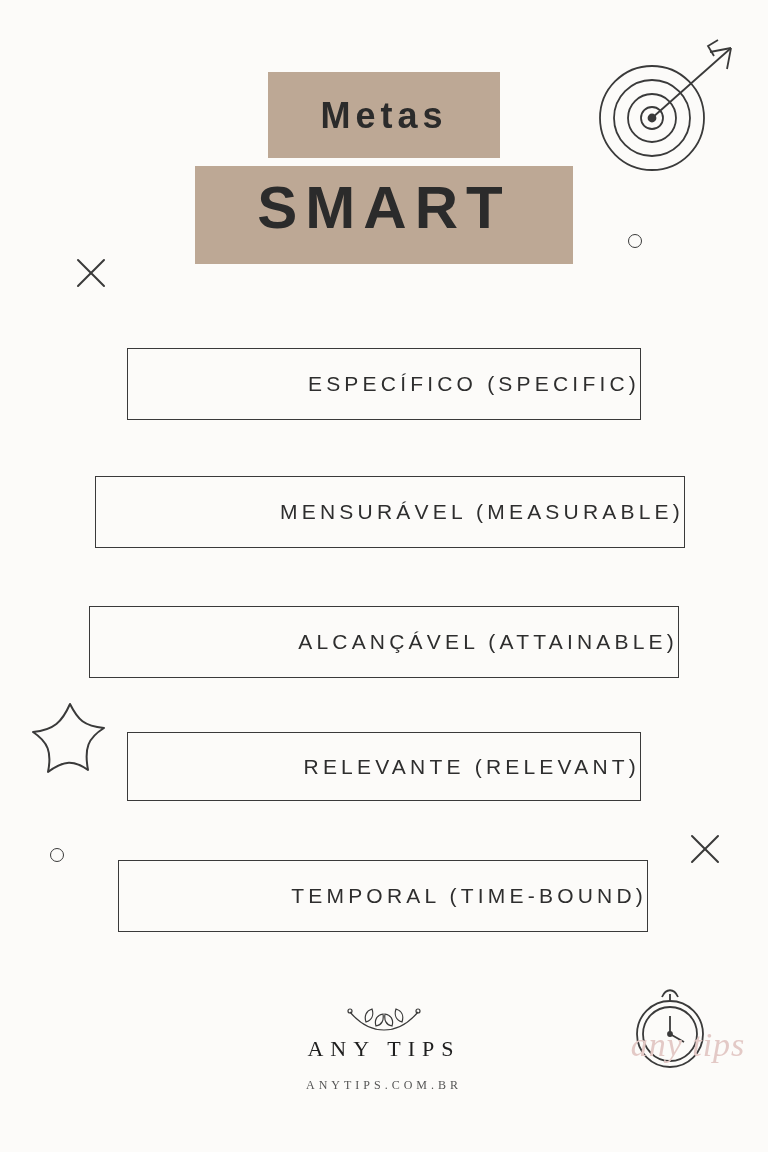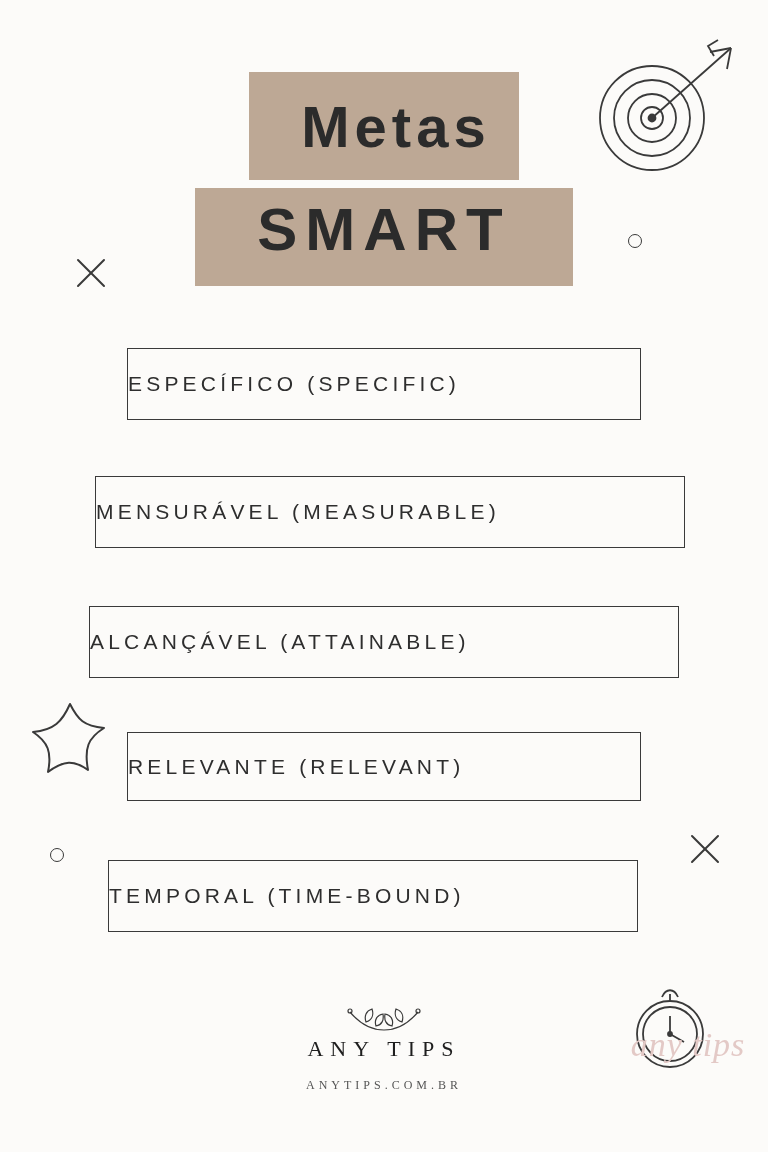--- a/index.html
+++ b/index.html
@@ -31,53 +31,53 @@
   }
   .title-band {
     display: inline-block;
     background: #bda895;
     color: #2b2b2b;
     font-weight: bold;
     letter-spacing: 2px;
     line-height: 1;
   }
   .title-band.one {
-    font-size: 58px;
-    padding: 26px 28px 24px 52px;
+    font-size: 36px;
+    padding: 26px 52px 24px 52px;
     letter-spacing: 5px;
   }
   .title-band.two {
     font-size: 60px;
     padding: 12px 62px 26px 62px;
     letter-spacing: 8px;
     margin-top: 8px;
   }
 
   
   .box {
     position: absolute;
     border: 1.6px solid #3a3a3a;
     background: transparent;
     display: flex;
     align-items: center;
-    justify-content: flex-start;
+    justify-content: flex-end;
     box-sizing: border-box;
   }
   .box span {
     font-size: 21px;
     letter-spacing: 4.2px;
     color: #2e2e2e;
     white-space: nowrap;
     font-weight: 400;
   }
   .b1 { left: 127px; top: 348px; width: 514px; height: 72px; }
   .b2 { left: 89px;  top: 476px; width: 590px; height: 72px; margin-left: 6px; }
   .b3 { left: 89px;  top: 606px; width: 590px; height: 72px; }
   .b4 { left: 127px; top: 732px; width: 514px; height: 69px; }
-  .b5 { left: 108px; top: 860px; width: 530px; height: 72px; }
+  .b5 { left: 118px; top: 860px; width: 530px; height: 72px; }
 
   
   .doodle { position: absolute; }
   .target   { left: 590px; top: 36px;  width: 150px; height: 150px; }
   .star     { left: 28px;  top: 698px; width: 84px;  height: 84px; }
   .clock    { left: 628px; top: 982px; width: 84px;  height: 90px; }
   .spark-a  { left: 74px;  top: 256px; width: 34px;  height: 34px; }
   .spark-b  { left: 688px; top: 832px; width: 34px;  height: 34px; }
   .dot-a    { left: 628px; top: 234px; width: 14px;  height: 14px; }
   .dot-b    { left: 50px;  top: 848px; width: 14px;  height: 14px; }

